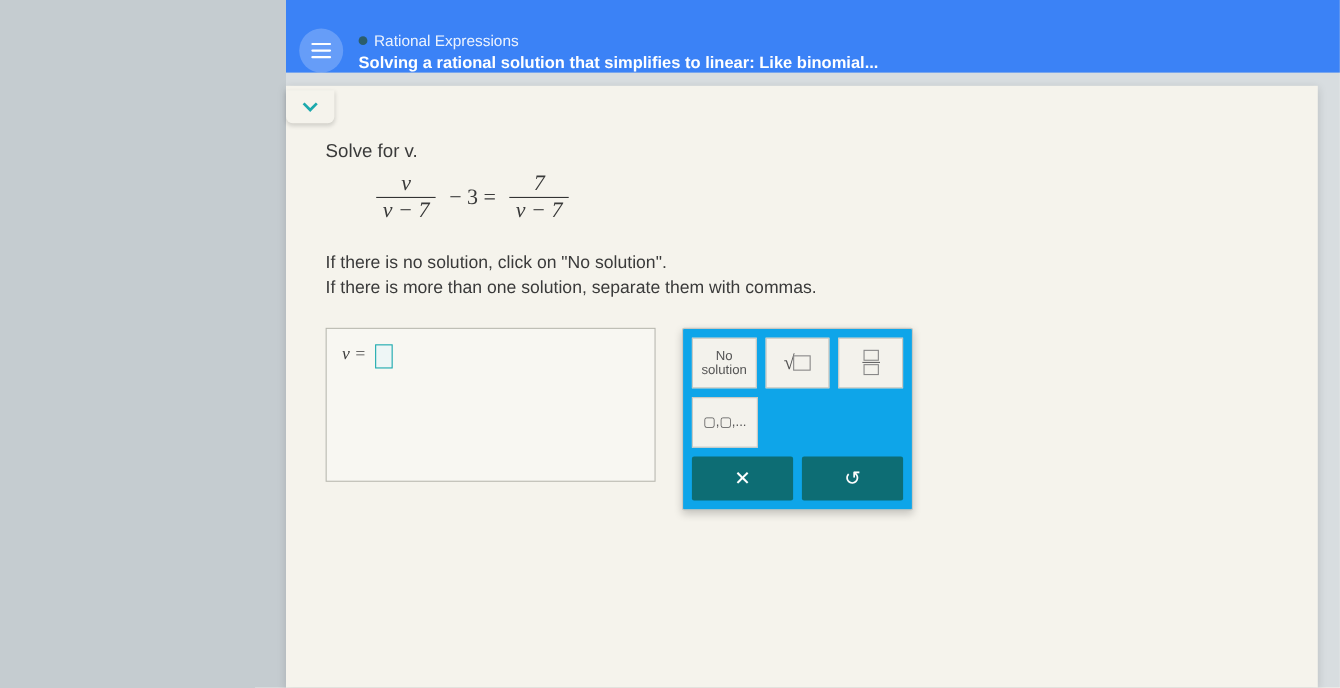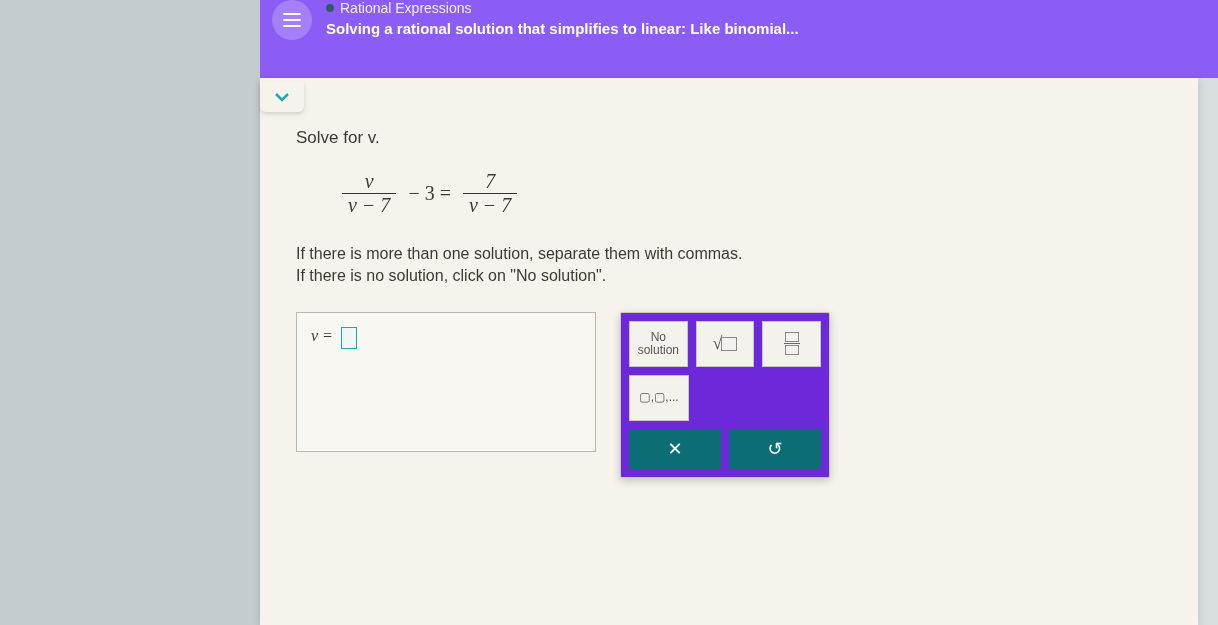--- a/index.html
+++ b/index.html
@@ -16,24 +16,24 @@
       top: 0;
       width: 260px;
       height: 625px;
       background: #c5ccd0;
     }
     .header-bar {
       position: absolute;
       left: 260px;
       top: 0;
       right: 0;
-      height: 78px;
-      background: #8b5cf6;
-      display: flex;
-      align-items: flex-start;
+      height: 66px;
+      background: #3b82f6;
+      display: flex;
+      align-items: flex-end;
       padding-left: 12px;
       color: #fff;
     }
     .menu-btn {
       width: 40px;
       height: 40px;
       border-radius: 50%;
       background: rgba(255,255,255,0.22);
       display: flex;
       flex-direction: column;
@@ -74,21 +74,21 @@
       justify-content: center;
       box-shadow: 0 2px 4px rgba(0,0,0,0.15);
       cursor: pointer;
       z-index: 5;
     }
     .collapse-tab svg { stroke: #1ba9ad; }
     .question-area {
       padding: 50px 36px 20px 36px;
       color: #3a3a3a;
     }
-    .solve-text { font-size: 17px; margin-bottom: 22px; }
+    .solve-text { font-size: 17px; margin-bottom: 8px; }
     .equation-row {
       display: flex;
       align-items: center;
       font-family: 'Times New Roman', serif;
       font-size: 20px;
       margin-left: 40px;
       margin-bottom: 26px;
       font-style: italic;
     }
     .frac {
@@ -117,21 +117,21 @@
     }
     .answer-box .placeholder-box {
       width: 16px;
       height: 22px;
       border: 1px solid #1ba9ad;
       background: #eef6f6;
     }
     .toolbox {
       width: 210px;
       border: 1px solid #c8c8c2;
-      background: #6d28d9;
+      background: #0ea5e9;
       padding: 8px;
       border-radius: 2px;
       box-shadow: 0 3px 8px rgba(0,0,0,0.2);
     }
     .tool-row { display: flex; gap: 8px; margin-bottom: 8px; }
     .tool-btn {
       flex: 1;
       height: 46px;
       border: 1px solid #c8c8c2;
       background: #f3f2ec;
@@ -196,22 +196,22 @@
       </span>
       <span class="mid">− 3 =</span>
       <span class="frac">
         <span class="num">7</span>
         <span class="bar"></span>
         <span class="den">v − 7</span>
       </span>
     </div>
 
     <div class="instructions">
+      <div>If there is no solution, click on "No solution".</div>
       <div>If there is more than one solution, separate them with commas.</div>
-      <div>If there is no solution, click on "No solution".</div>
     </div>
 
     <div class="answer-row">
       <div class="answer-box">
         <span>v =</span>
         <span class="placeholder-box"></span>
       </div>
 
       <div class="toolbox">
         <div class="tool-row">

